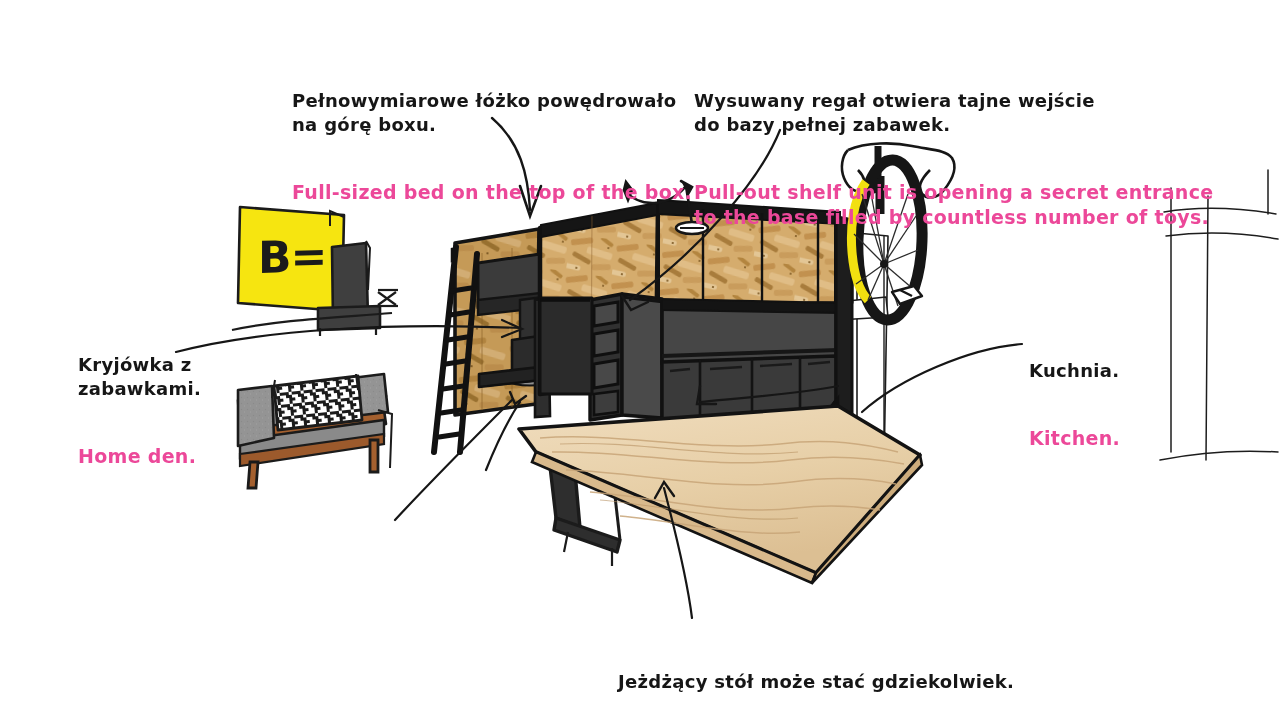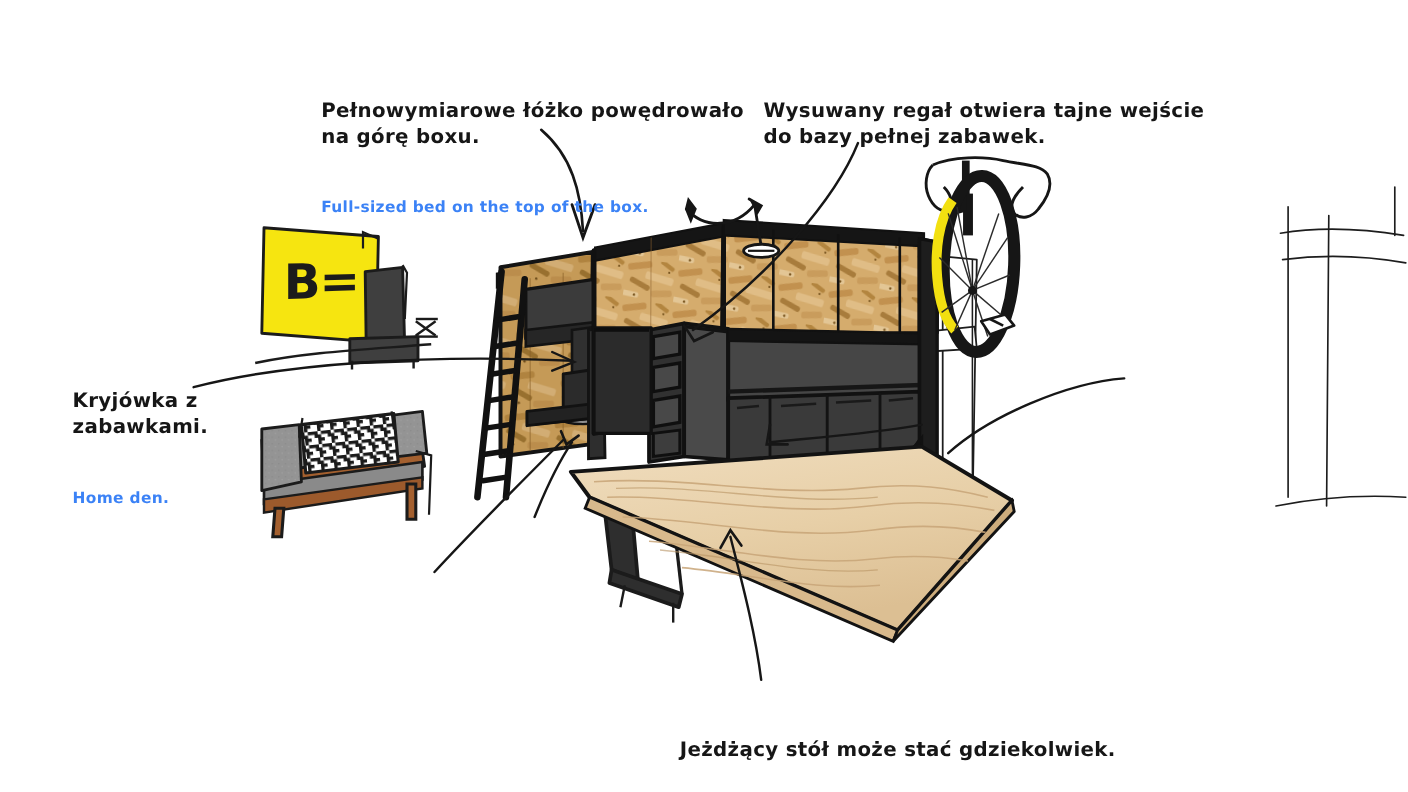--- a/index.html
+++ b/index.html
@@ -36,23 +36,23 @@
     font-family: "DejaVu Sans", sans-serif;
     font-weight: 700;
     font-size: 18px;
     letter-spacing: 0.3px;
     color: #161616;
   }
   .anno .en {
     display: block;
     font-family: "DejaVu Sans", sans-serif;
     font-weight: 700;
-    font-size: 14px;
+    font-size: 19px;
     letter-spacing: 0.3px;
-    color: #3b82f6;
+    color: #ec4899;
     margin-top: 1px;
   }
   .logo-badge {
     position: absolute;
     display: flex;
     align-items: center;
     justify-content: center;
   }
   .logo-badge span {
     font-family: "DejaVu Sans", sans-serif;
@@ -388,28 +388,34 @@
 
   <div class="anno" style="left:292px; top:47px;">
     <span class="pl">Pełnowymiarowe łóżko powędrowało
 na górę boxu.</span>
     <span class="en">Full-sized bed on the top of the box.</span>
   </div>
 
   <div class="anno" style="left:694px; top:47px;">
     <span class="pl">Wysuwany regał otwiera tajne wejście
 do bazy pełnej zabawek.</span>
-  </div>
-
-  <div class="anno" style="left:66px; top:311px;">
+    <span class="en">Pull-out shelf unit is opening a secret entrance
+to the base filled by countless number of toys.</span>
+  </div>
+
+  <div class="anno" style="left:78px; top:311px;">
     <span class="pl">Kryjówka z
 zabawkami.</span>
     <span class="en">Home den.</span>
   </div>
 
+  <div class="anno" style="left:1029px; top:317px;">
+    <span class="pl">Kuchnia.</span>
+    <span class="en">Kitchen.</span>
+  </div>
 
 
   <div class="anno" style="left:618px; top:628px;">
     <span class="pl">Jeżdżący stół może stać gdziekolwiek.</span>
     
   </div>
 
 </div>
 
 </body></html>

